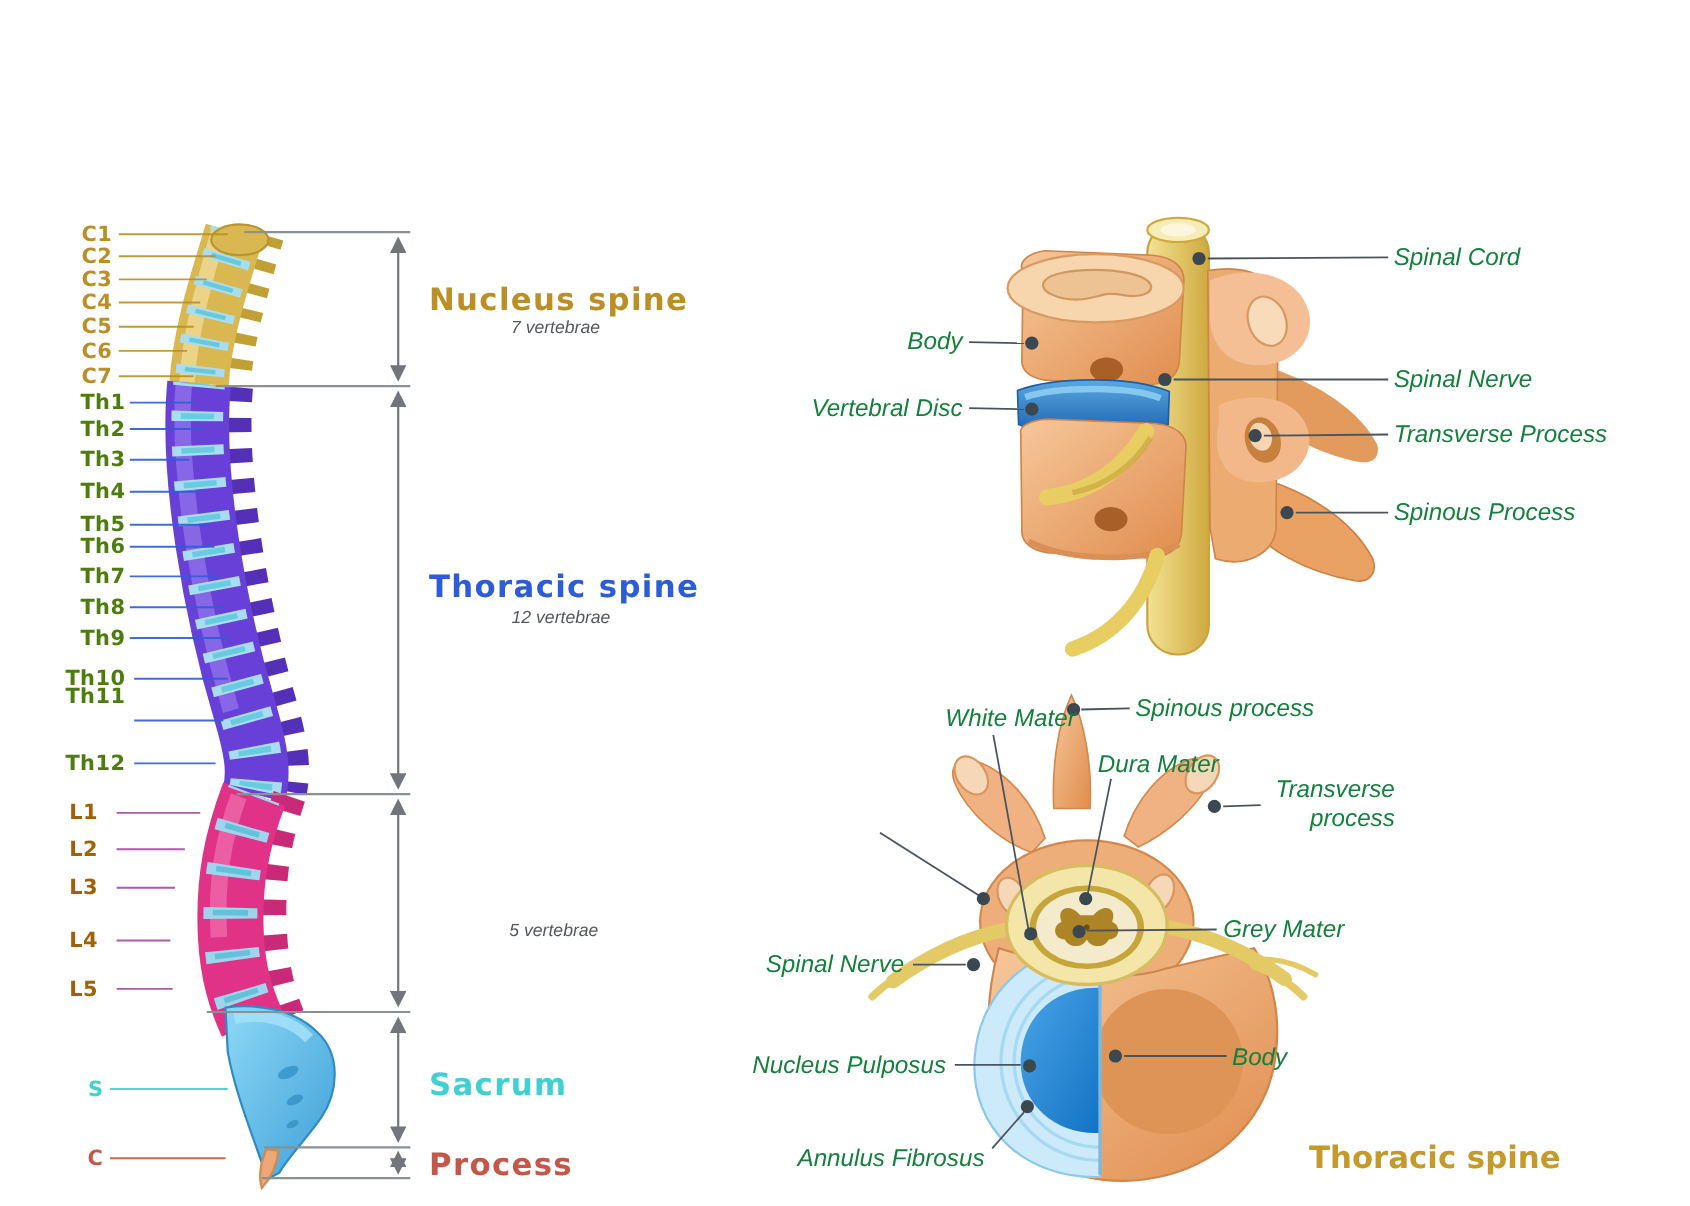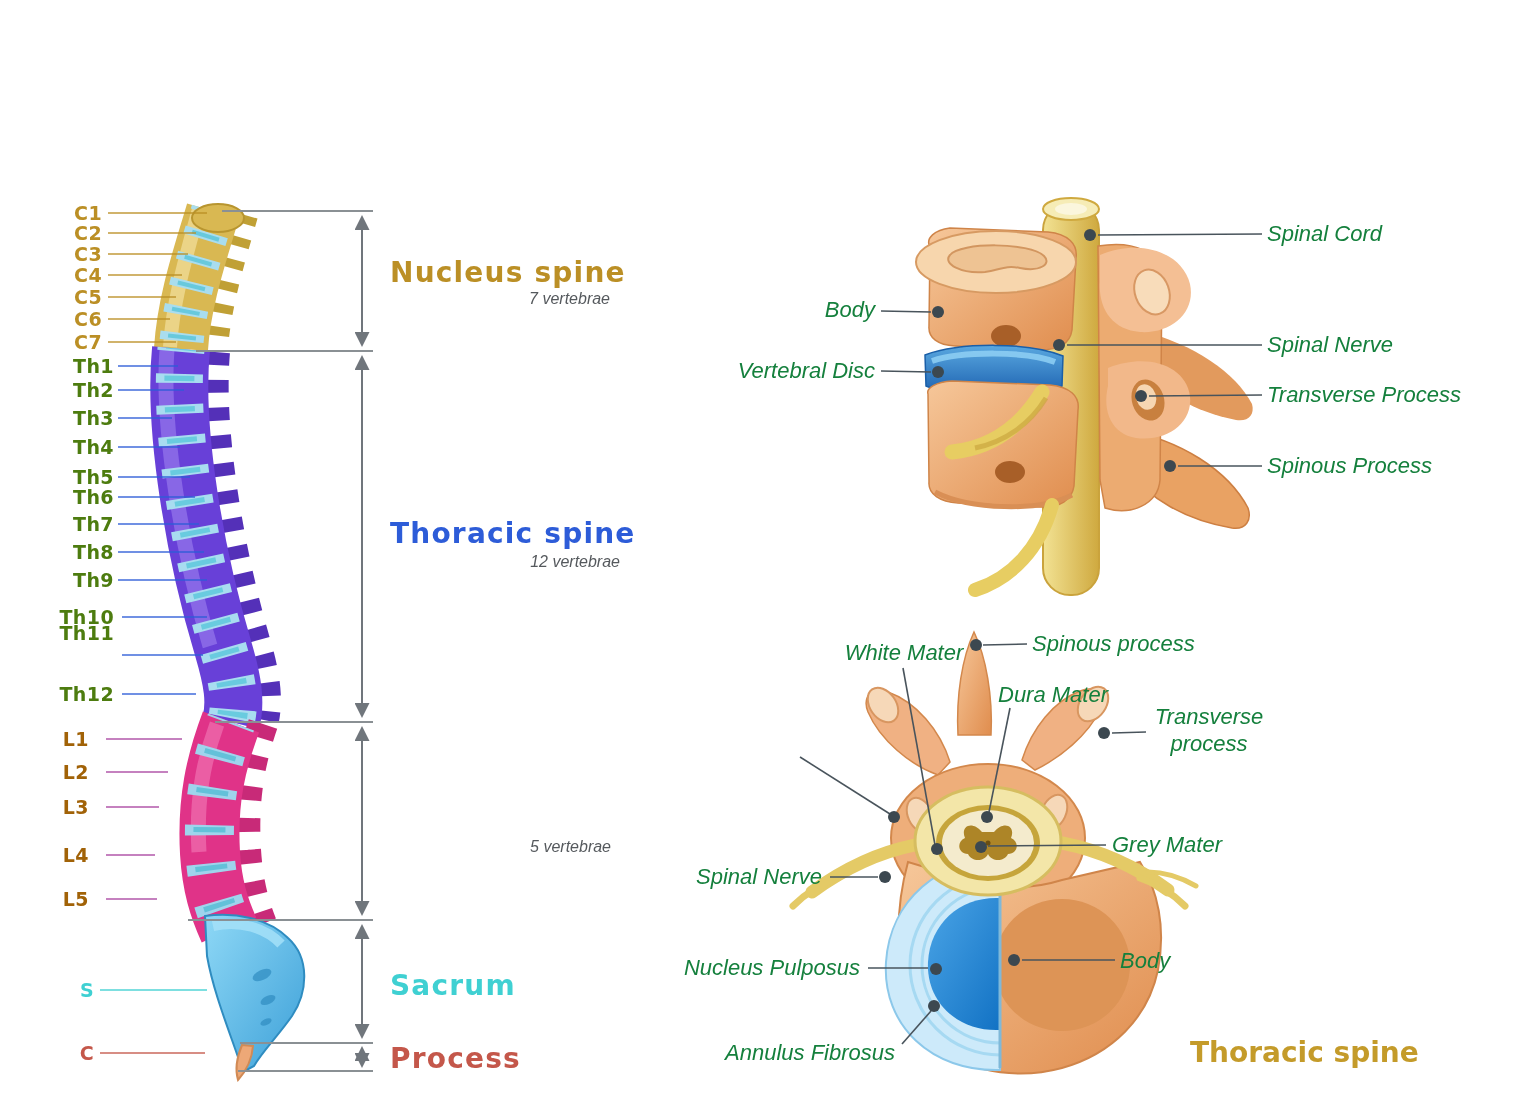--- a/index.html
+++ b/index.html
@@ -13,26 +13,26 @@
   .vl{position:absolute;transform:translateY(-50%);font-family:"DejaVu Sans",sans-serif;
       font-weight:bold;font-size:19px;letter-spacing:.4px;text-align:right;}
   .vl.c{left:40px;width:62px;color:#bb8f25;}
   .vl.t{left:40px;width:74px;color:#4d7c0f;}
   .vl.l{left:33px;width:56px;color:#a16207;}
   .vl.s{left:38px;width:56px;color:#3fd0d2;}
   .vl.x{left:38px;width:56px;color:#c4574a;}
   
   .sh{position:absolute;font-family:"DejaVu Sans",sans-serif;font-weight:bold;
       font-size:28px;letter-spacing:1.2px;white-space:nowrap;}
-  .sub{position:absolute;font-style:italic;font-size:16px;color:#55595d;text-align:right;}
+  .sub{position:absolute;font-style:italic;font-size:16px;color:#55595d;text-align:center;}
   
   .an{position:absolute;font-style:italic;font-size:22px;color:#15803d;
       transform:translateY(-50%);white-space:nowrap;}
   .an.r{text-align:right;}
-  .an.ct{text-align:center;white-space:normal;line-height:1.22;}
+  .an.ct{text-align:right;white-space:normal;line-height:1.22;}
   .cap{position:absolute;font-family:"DejaVu Sans",sans-serif;font-weight:bold;
        font-size:28px;color:#c49b2a;white-space:nowrap;}
 </style>
 </head>
 <body>
 
 <div class="canvas">
 
   <svg class="art" width="1536" height="1096" viewBox="0 0 1536 1096">
     <defs>

